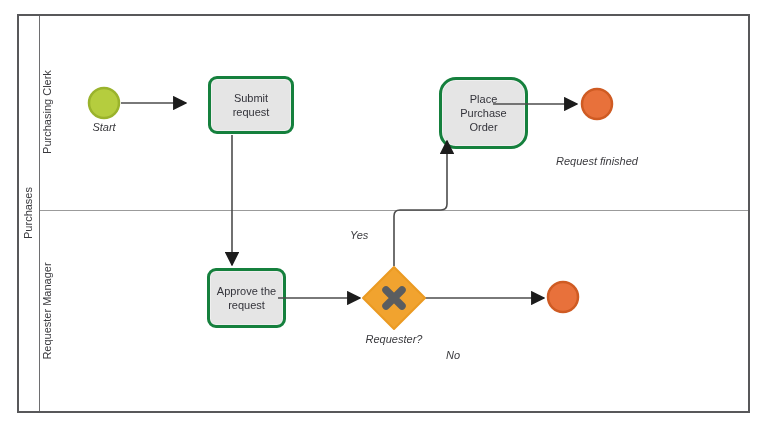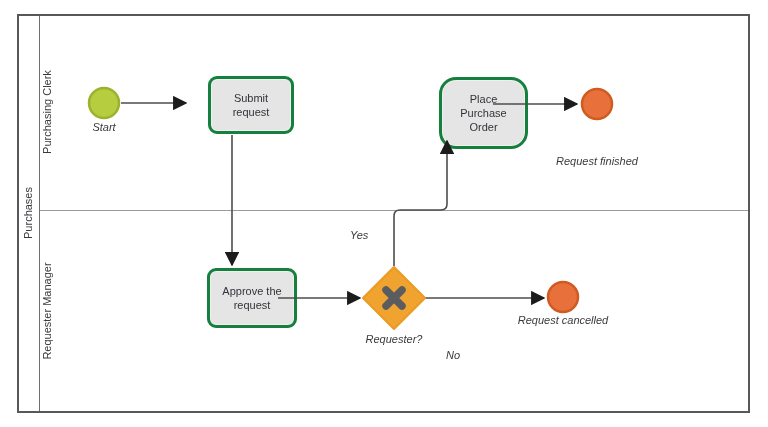--- a/index.html
+++ b/index.html
@@ -51,34 +51,33 @@
   <div class="lane-divider"></div>
 
   <div class="vlabel" style="left:28px; top:213px;">Purchases</div>
   <div class="vlabel" style="left:47px; top:112px;">Purchasing Clerk</div>
   <div class="vlabel" style="left:47px; top:311px;">Requester Manager</div>
 
   <div class="task" style="left:188px; top:76px; width:86px; height:58px;">
     <div class="task-label">Submit request</div>
   </div>
 
-  <div class="task" style="left:187px; top:268px; width:90px; height:60px;align-items:center;">
+  <div class="task" style="left:187px; top:268px; width:79px; height:60px;align-items:center;">
     <div class="task-label">Approve the request</div>
   </div>
 
   <div class="task" style="left:419px; top:77px; width:89px; height:72px;border-radius:17px;">
     <div class="task-label">Place Purchase Order</div>
   </div>
 
   <div class="flow-label center" style="left:64px; top:121px; width:80px;">Start</div>
   <div class="flow-label right" style="left:350px; top:229px; width:40px;">Yes</div>
   <div class="flow-label center" style="left:433px; top:301px; width:40px;margin-top:48px;">No</div>
   <div class="flow-label center" style="left:354px; top:333px; width:80px;">Requester?</div>
   <div class="flow-label center" style="left:537px; top:123px; width:120px;margin-top:32px;">Request finished</div>
-  <div class="flow-label center" style="left:503px; top:314px; width:120px;">Request cancelled</div>
 
   <svg class="overlay" viewBox="0 0 768 427">
     <defs>
       <marker id="arrow" viewBox="0 0 10 10" refX="9" refY="5" markerWidth="9" markerHeight="9" orient="auto-start-reverse">
         <path class="arrowhead" d="M0 0 L10 5 L0 10 z"></path>
       </marker>
     </defs>
 
     <g stroke="#4d4d4d">
       <path class="connector" d="M121 103 L186 103" marker-end="url(#arrow)"></path>

